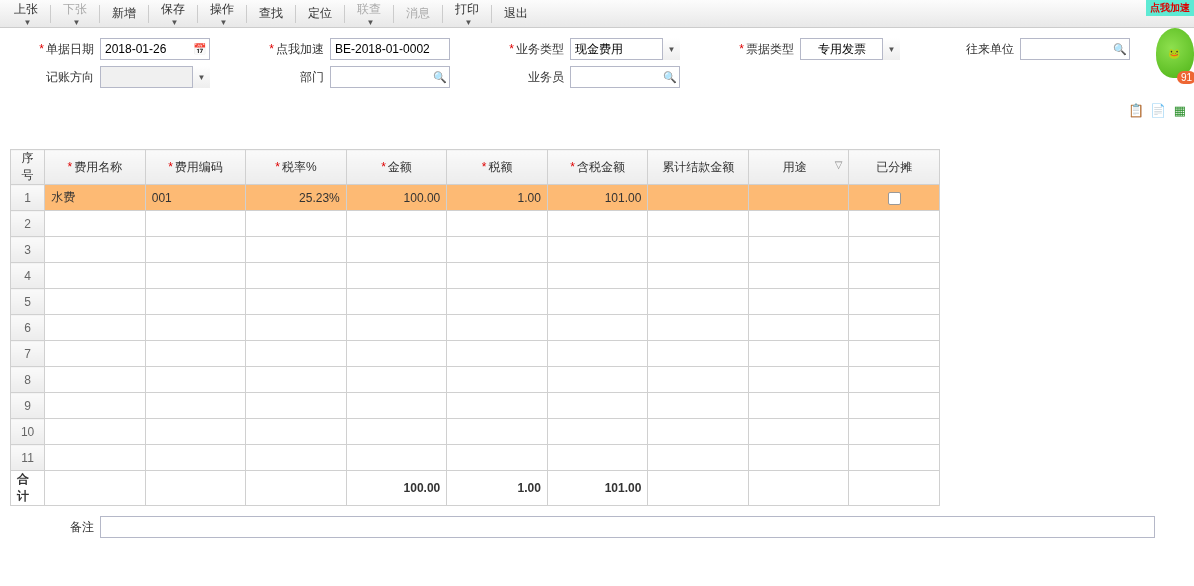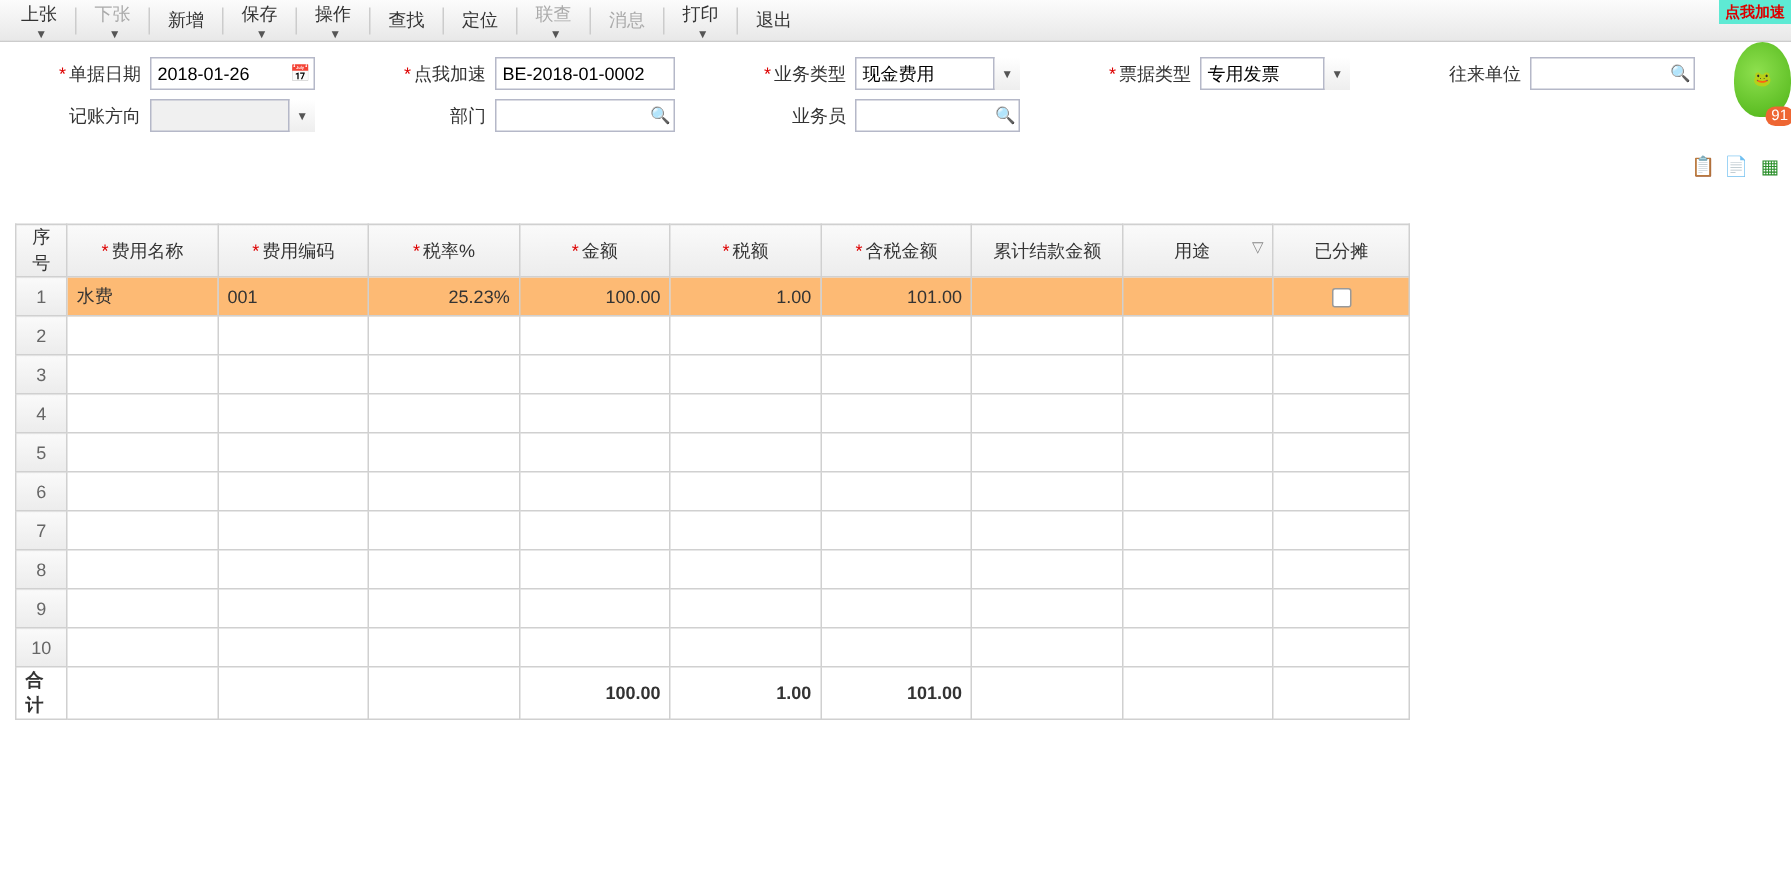--- a/index.html
+++ b/index.html
@@ -114,21 +114,21 @@
     <div class="fld">
       <label><span class="req">*</span><span>点我加速</span></label>
       <input class="inp" style="width: 120px;" value="BE-2018-01-0002">
     </div>
     <div class="fld">
       <label><span class="req">*</span><span>业务类型</span></label>
       <span class="inp-wrap"><input class="inp" style="width: 110px; padding-right: 20px;" value="现金费用"><span class="combo-arrow">▼</span></span>
     </div>
     <div class="fld">
       <label><span class="req">*</span><span>票据类型</span></label>
-      <span class="inp-wrap"><input class="inp" style="width: 100px; padding-right: 20px;" value="专用发票"><span class="combo-arrow">▼</span></span>
+      <span class="inp-wrap"><input class="inp" style="width: 100px; padding-right: 20px; text-align: center;" value="专用发票"><span class="combo-arrow">▼</span></span>
     </div>
     <div class="fld">
       <label>往来单位</label>
       <span class="inp-wrap"><input class="inp" style="width: 110px;" value=""><span class="icon">🔍</span></span>
     </div>
   </div>
   <div class="form-row">
     <div class="fld">
       <label>记账方向</label>
       <span class="inp-wrap"><input class="inp ro" style="width: 110px; padding-right: 20px;" readonly="" value=""><span class="combo-arrow">▼</span></span>
@@ -280,32 +280,50 @@
           <td></td>
           <td></td>
           <td></td>
           <td></td>
           <td></td>
           <td></td>
           <td></td>
           <td></td>
           <td></td>
         </tr>
+        <tr>
+          <td class="rownum">11</td>
+          <td></td>
+          <td></td>
+          <td></td>
+          <td></td>
+          <td></td>
+          <td></td>
+          <td></td>
+          <td></td>
+          <td></td>
+        </tr>
       </tbody>
   <tfoot>
     <tr>
       <td colspan="1" style="text-align:left;font-weight:bold">合计</td>
       <td></td>
           <td></td>
           <td></td>
       <td class="num">100.00</td>
       <td class="num">1.00</td>
       <td class="num">101.00</td>
       <td></td>
           <td></td>
           <td></td>
     </tr>
   </tfoot>
 </table>
 </div>
 
 <div class="bottom">
+  <div class="form-row">
+    <div class="fld" style="margin-right:0">
+      <label>备注</label>
+      <input class="inp remark" value="" style="">
+    </div>
+  </div>
 </div>
 
 </body></html>

